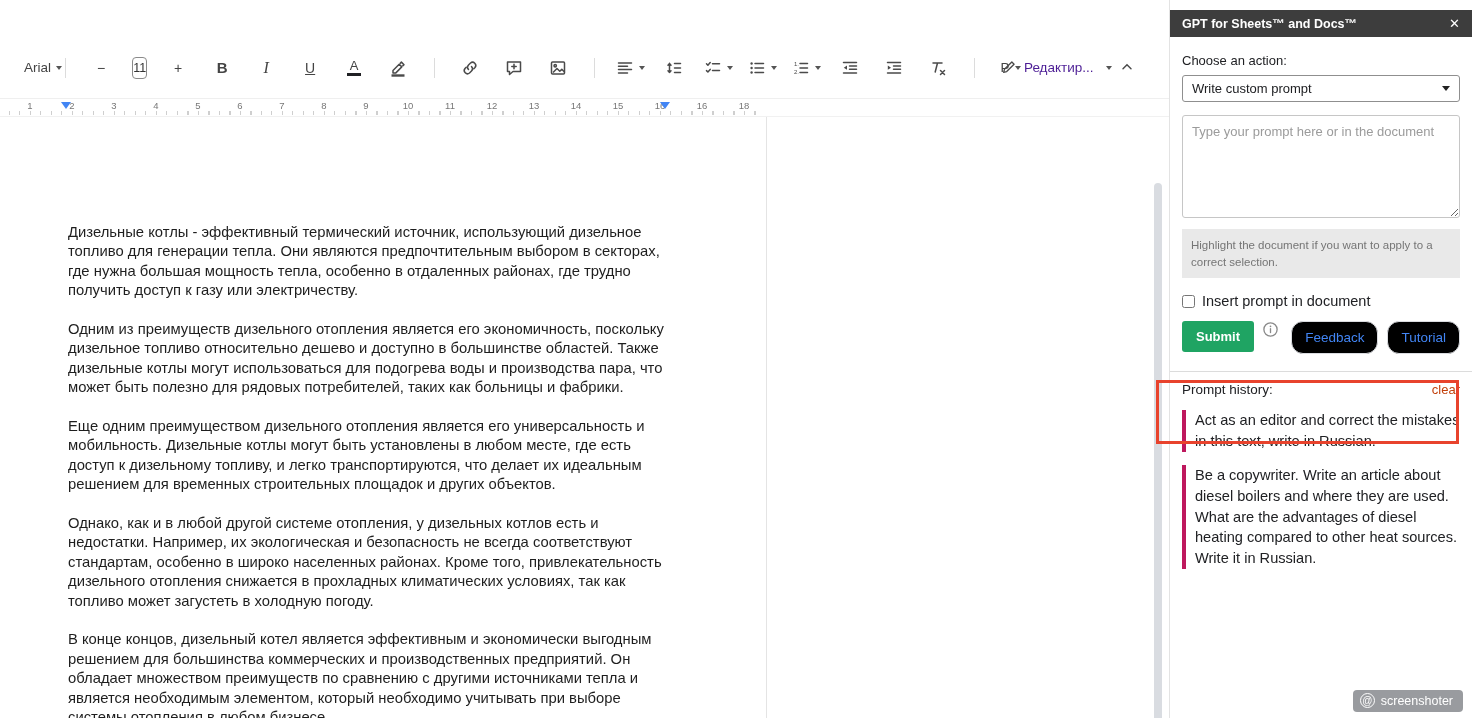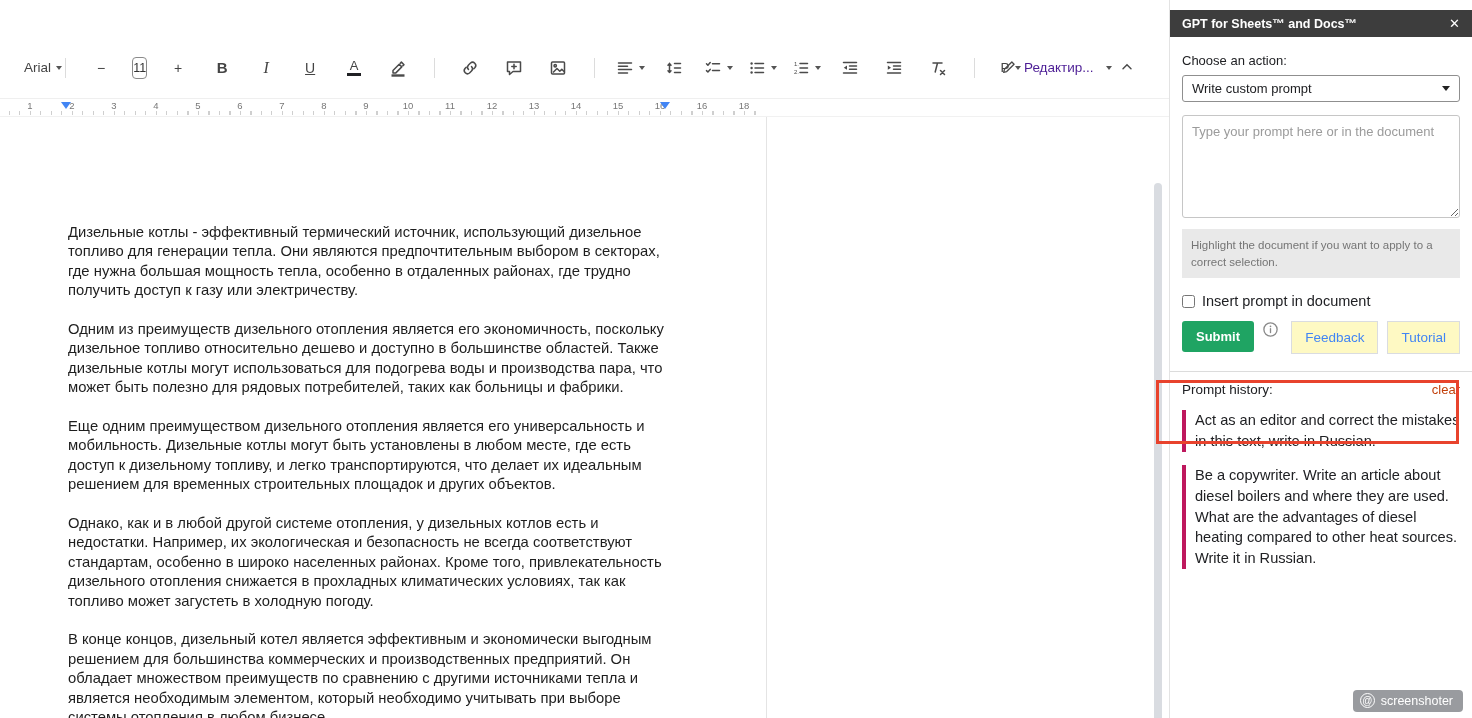--- a/index.html
+++ b/index.html
@@ -67,21 +67,21 @@
   .sb-hint { margin-top:11px; background:#e9e9e9; color:#757575; font-size:11.5px;
     line-height:1.45; padding:8px 9px; }
   .sb-check { margin-top:15px; display:flex; align-items:center; gap:7px; font-size:14.5px;
     color:#202124; }
   .sb-check input { width:13px; height:13px; }
   .sb-actions { margin-top:12px; display:flex; align-items:flex-start; }
   .btn-submit { background:#1fa463; color:#fff; border:none; border-radius:3px;
     font-size:13px; font-weight:bold; padding:8px 14px; cursor:pointer;
     font-family:"Liberation Sans",sans-serif; }
   .info-ic { margin-left:8px; cursor:pointer; }
-  .btn-ghost { background:#fef9c3; border:1px solid #dadce0; border-radius:0; color:#4285f4;
+  .btn-ghost { background:#000000; border:1px solid #dadce0; border-radius:12px; color:#4285f4;
     font-size:13.5px; padding:8px 13px; cursor:pointer; font-family:"Liberation Sans",sans-serif; }
   .ghost-group { margin-left:auto; display:flex; gap:9px; }
   .sb-divider { margin:17px -12px 0 -12px; border-top:1px solid #dcdcdc; }
   .hist-head { margin-top:10px; display:flex; align-items:baseline; }
   .hist-title { font-size:13.5px; color:#202124; }
   .hist-clear { margin-left:auto; color:#c2410c; font-size:13px; cursor:pointer; }
   .hist-item { margin-top:13px; border-left:4px solid #be185d; padding-left:9px;
     font-size:14.6px; line-height:20.8px; color:#202124; cursor:pointer; }
 
   

